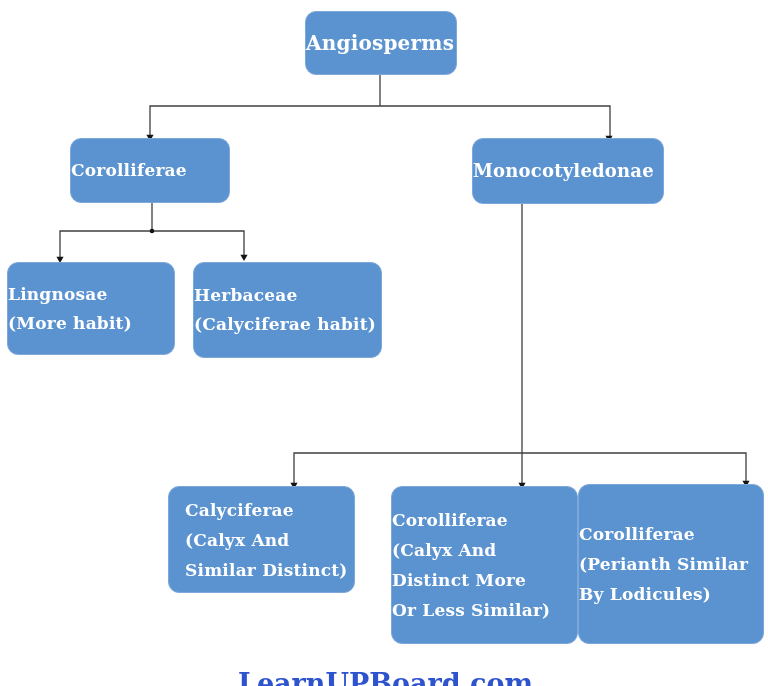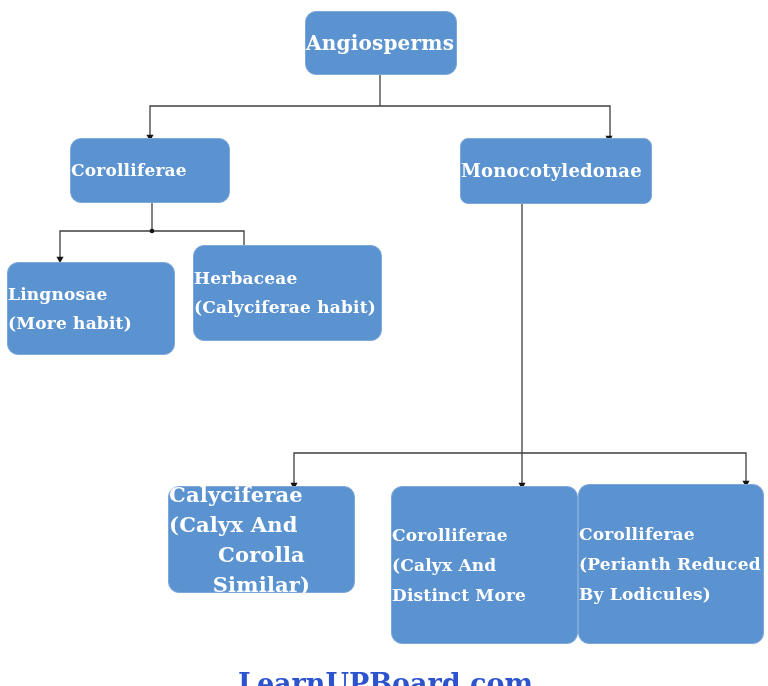--- a/index.html
+++ b/index.html
@@ -92,47 +92,48 @@
   </svg>
 
   <div class="node single" style="left:305px; top:11px; width:152px; height:64px; font-size:20px;">
     <span class="ln">Angiosperms</span>
   </div>
 
   <div class="node single" style="left:70px; top:138px; width:160px; height:65px; font-size:17px;">
     <span class="ln">Corolliferae</span>
   </div>
 
-  <div class="node single" style="left:460px; top:138px; width:192px; height:66px; font-size:18px;border-radius:8px;">
+  <div class="node single" style="left:472px; top:138px; width:192px; height:66px; font-size:18px;">
     <span class="ln">Monocotyledonae</span>
   </div>
 
   <div class="node pair" style="left:7px; top:262px; width:168px; height:93px; font-size:17px;">
     <span class="ln">Lingnosae</span>
     <span class="ln">(More habit)</span>
   </div>
 
-  <div class="node pair" style="left:193px; top:245px; width:189px; height:96px; font-size:17px;">
+  <div class="node pair" style="left:193px; top:262px; width:189px; height:96px; font-size:17px;">
     <span class="ln">Herbaceae</span>
     <span class="ln">(Calyciferae habit)</span>
   </div>
 
-  <div class="node leaf" style="left:168px; top:486px; width:187px; height:107px; font-size:21px;">
+  <div class="node leaf" style="left:168px; top:486px; width:187px; height:107px; font-size:17px;padding-left:16px;">
     <span class="ln">Calyciferae</span>
     <span class="ln">(Calyx And</span>
-    <span class="ln">Corolla Similar)</span>
+    <span class="ln">Similar Distinct)</span>
   </div>
 
   <div class="node leaf" style="left:391px; top:486px; width:187px; height:158px; font-size:17px;">
     <span class="ln">Corolliferae</span>
     <span class="ln">(Calyx And</span>
     <span class="ln">Distinct More</span>
+    <span class="ln">Or Less Similar)</span>
   </div>
 
   <div class="node leaf" style="left:578px; top:484px; width:186px; height:160px; font-size:17px;">
     <span class="ln">Corolliferae</span>
-    <span class="ln">(Perianth Reduced</span>
+    <span class="ln">(Perianth Similar</span>
     <span class="ln">By Lodicules)</span>
   </div>
 
   <div class="footer">LearnUPBoard.com</div>
 
 </div>
 
 </body></html>

